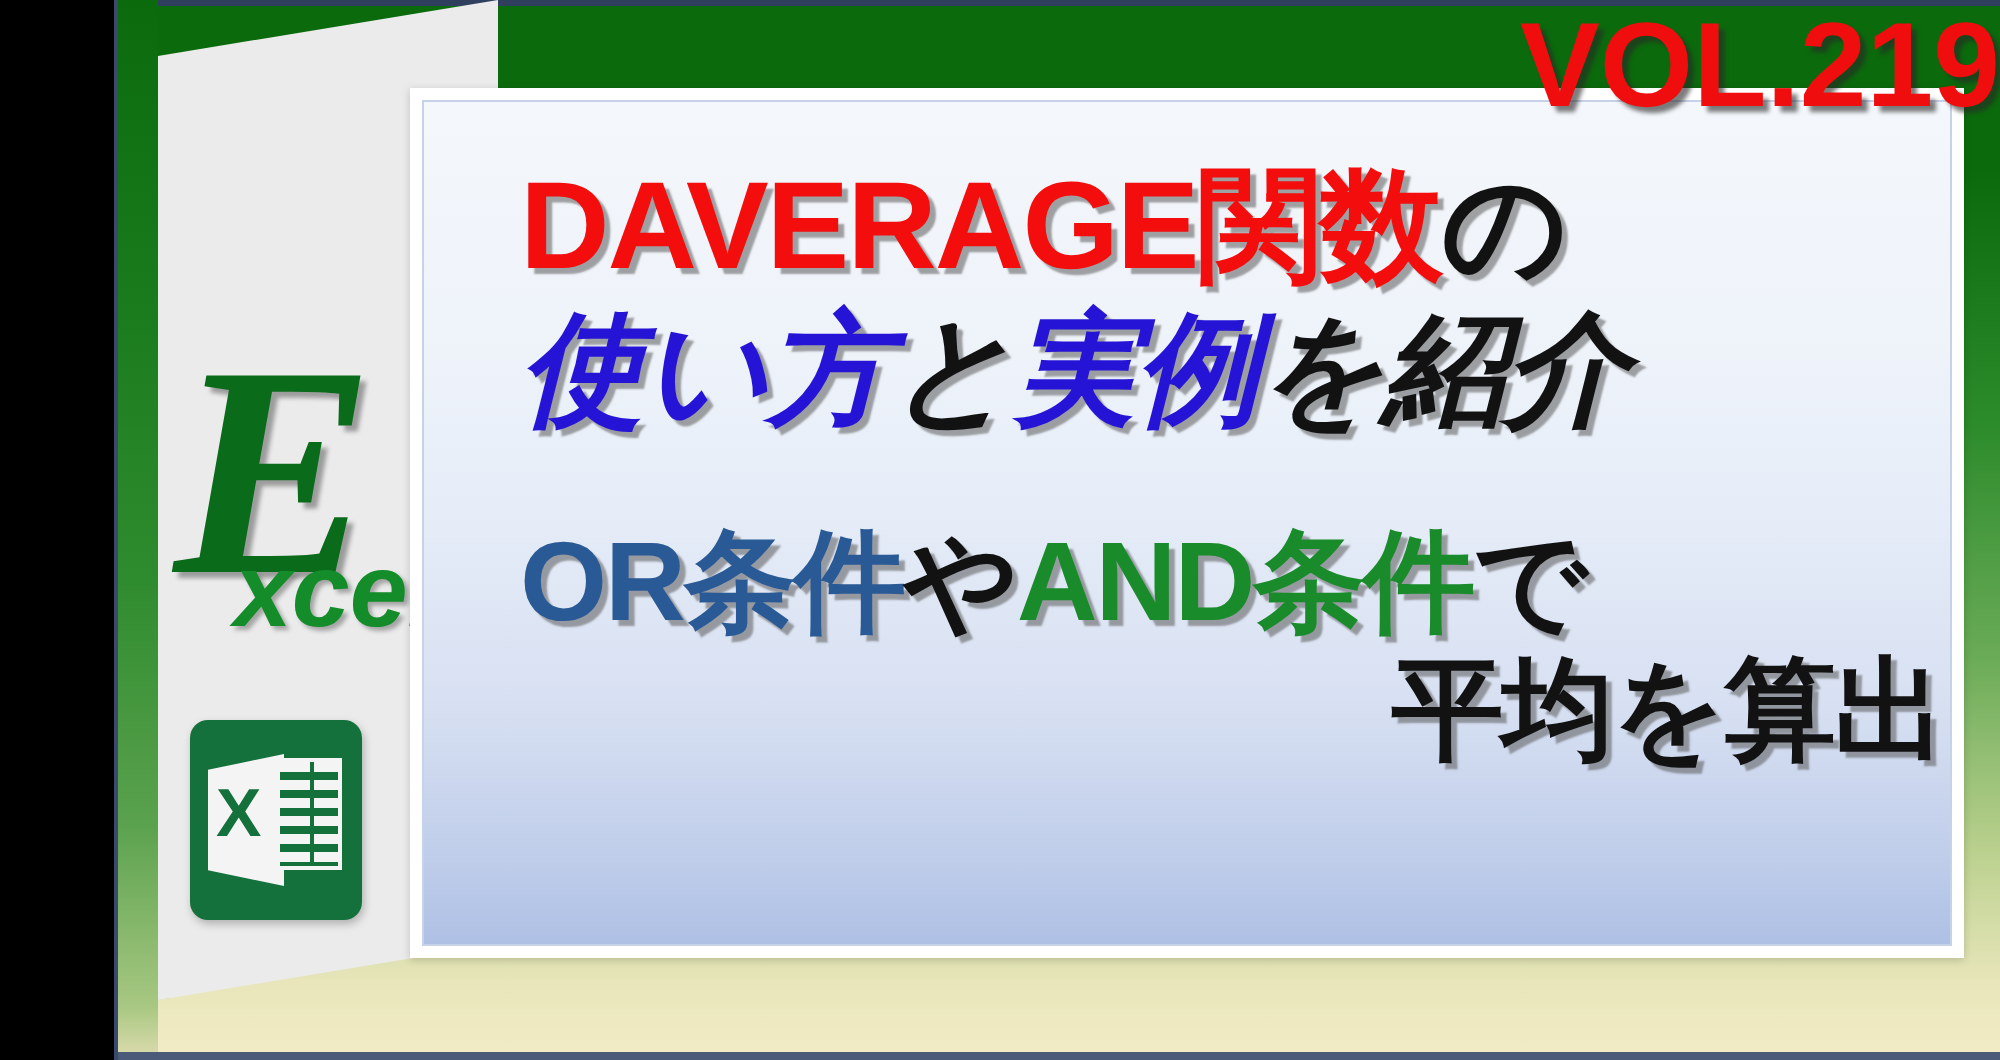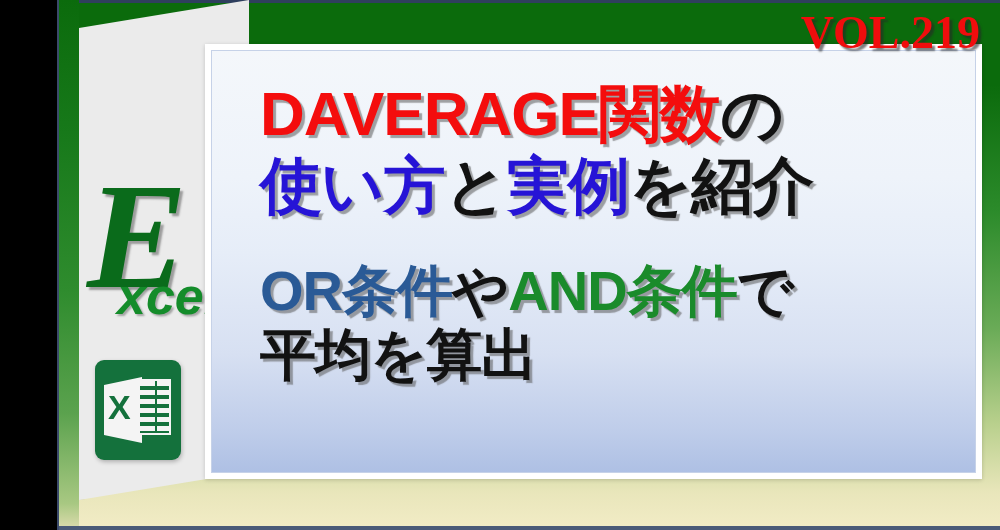--- a/index.html
+++ b/index.html
@@ -199,39 +199,39 @@
     width: 712px;
   }
   .hl-line {
     font-family: "Liberation Sans", sans-serif;
     font-weight: bold;
     white-space: nowrap;
     line-height: 1.0;
     text-shadow: 3px 3px 1px rgba(90,90,90,0.55);
   }
   .hl-1 { font-size: 62px; margin-bottom: 10px; letter-spacing: -1px; }
-  .hl-2 { font-size: 62px; margin-bottom: 10px; letter-spacing: -1px; }
+  .hl-2 { font-size: 62px; margin-bottom: 10px; letter-spacing: -1px; font-style: italic; }
   .hl-gap { height: 36px; }
   .hl-3 { font-size: 56px; margin-bottom: 8px; letter-spacing: -1px; }
-  .hl-4 { font-size: 56px; letter-spacing: -1px; }
+  .hl-4 { font-size: 56px; letter-spacing: -1px; text-align: right; }
 
   .c-red   { color: #f40d0d; }
   .c-black { color: #121212; }
   .c-navy  { color: #2614d6; }
   .c-steel { color: #2a5a96; text-align: center; }
   .c-green { color: #1a8b2b; text-align: right; }
 
   
   .vol-badge {
     position: absolute;
-    right: 20px;
+    right: 0;
     top: 10px;
-    font-family: Liberation Serif, serif;
-    font-weight: bold;
-    font-size: 46px;
+    font-family: Liberation Sans, sans-serif;
+    font-weight: bold;
+    font-size: 60px;
     line-height: 46px;
     color: #f00d0d;
     text-shadow: 3px 3px 2px rgba(40,40,40,0.6);
     letter-spacing: 0px;
     white-space: nowrap;
   }
 </style>
 </head>
 <body>
 

